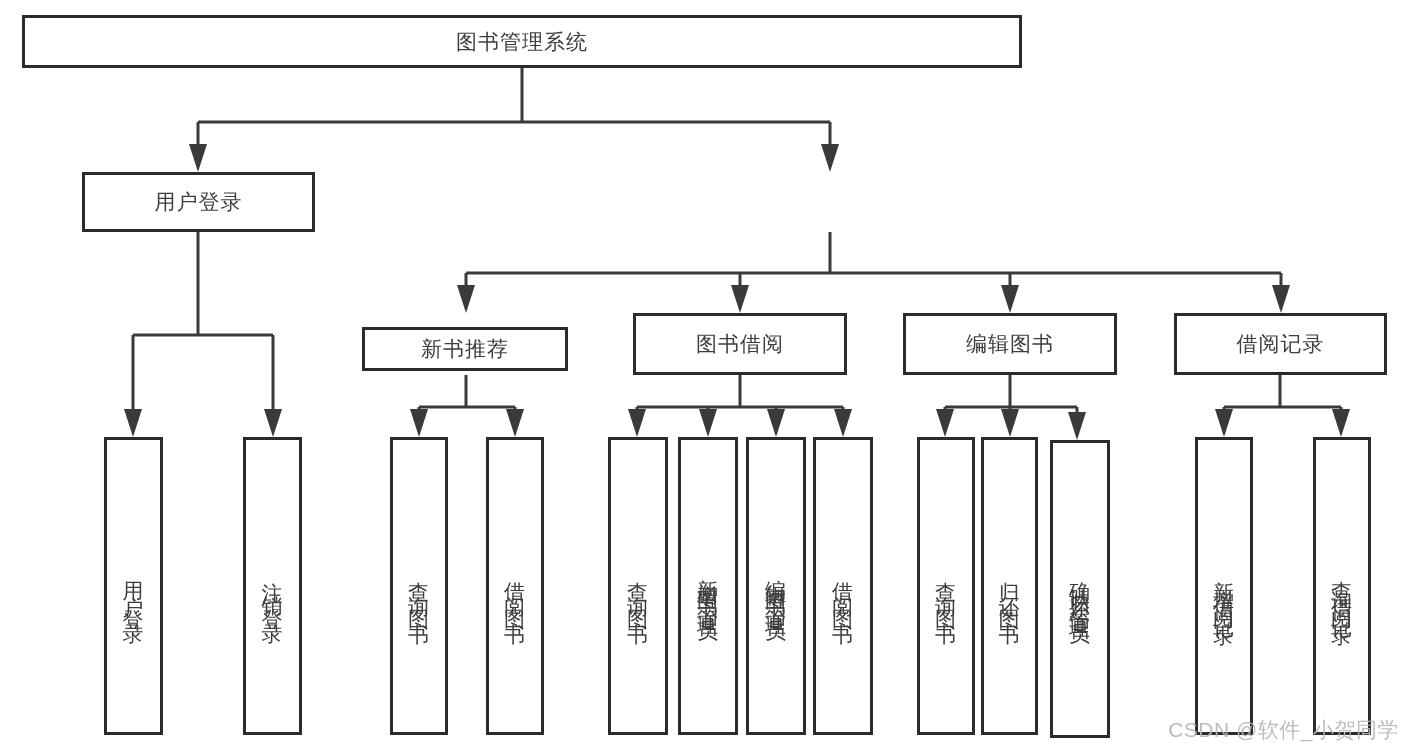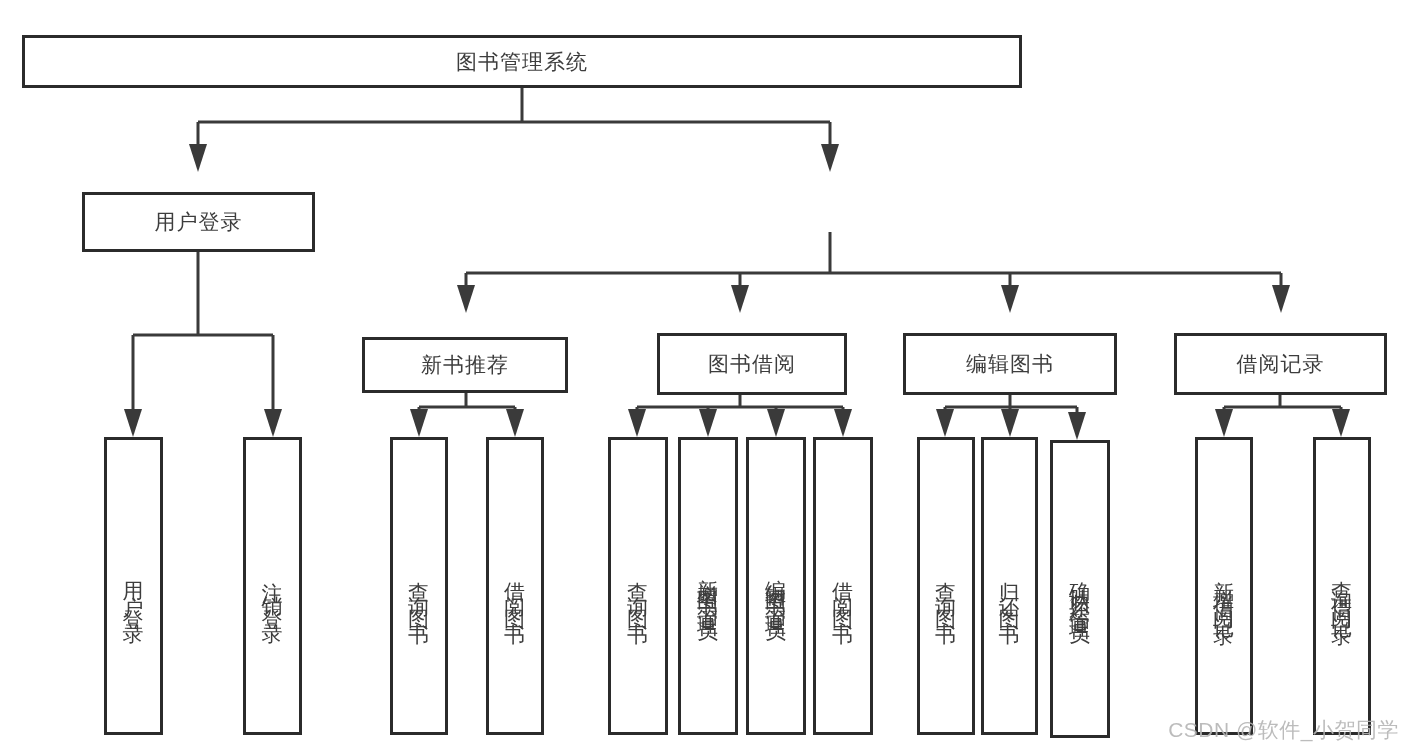--- a/index.html
+++ b/index.html
@@ -11,21 +11,21 @@
   }
   *{box-sizing:border-box;margin:0;padding:0}
   html,body{width:1405px;height:747px;background:var(--background);overflow:hidden;
     font-family:"Liberation Sans","DejaVu Sans",sans-serif;}
   .stage{position:relative;width:1405px;height:747px;background:var(--background);}
   svg.connectors{position:absolute;left:0;top:0;z-index:0;}
   .node{
     position:absolute;z-index:1;background:#fff;
     border:3px solid var(--box-border);
     display:flex;align-items:center;justify-content:center;
-    color:var(--text);font-size:21px;letter-spacing:1px;margin-top:20px;
+    color:var(--text);font-size:21px;letter-spacing:1px;
   }
   .vnode{
     position:absolute;z-index:1;background:#fff;top:437px;height:298px;
     border:3px solid var(--box-border);
     display:flex;align-items:center;justify-content:center;
     color:var(--text);
   }
   .vnode span{
     writing-mode:vertical-rl;text-orientation:mixed;
     font-size:21px;line-height:1;white-space:nowrap;
@@ -87,24 +87,24 @@
   </svg>
 
   <div class="node" style="left:22px;top:15px;width:1000px;height:53px">
     <span>图书管理系统</span>
   </div>
 
   <div class="node" style="left:82px;top:172px;width:233px;height:60px">
     <span>用户登录</span>
   </div>
 
-  <div class="node" style="left:362px;top:317px;width:206px;height:56px">
+  <div class="node" style="left:362px;top:327px;width:206px;height:44px">
     <span>新书推荐</span>
   </div>
-  <div class="node" style="left:657px;top:313px;width:190px;height:62px">
+  <div class="node" style="left:633px;top:313px;width:214px;height:62px">
     <span>图书借阅</span>
   </div>
   <div class="node" style="left:903px;top:313px;width:214px;height:62px">
     <span>编辑图书</span>
   </div>
   <div class="node" style="left:1174px;top:313px;width:213px;height:62px">
     <span>借阅记录</span>
   </div>
 
   <div class="vnode sp-wide" style="left:104px;width:59px">

